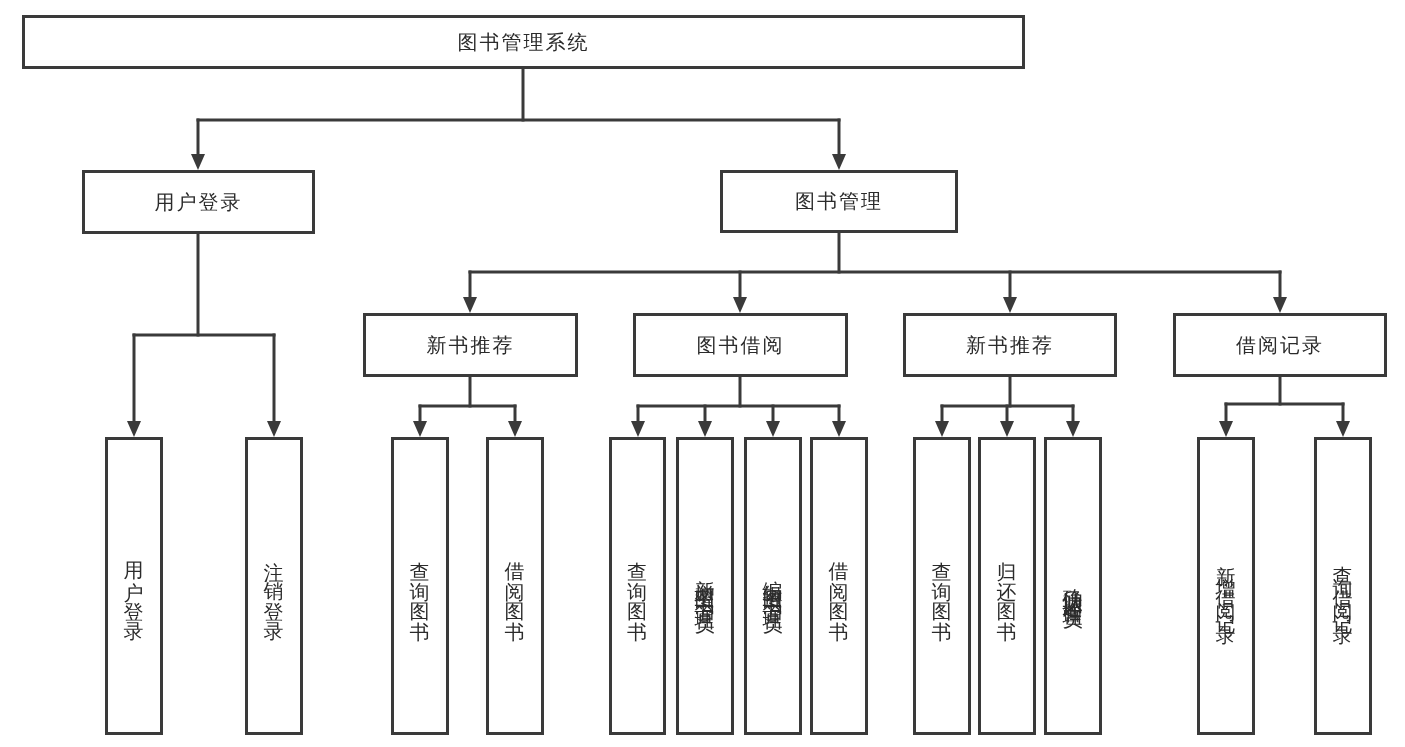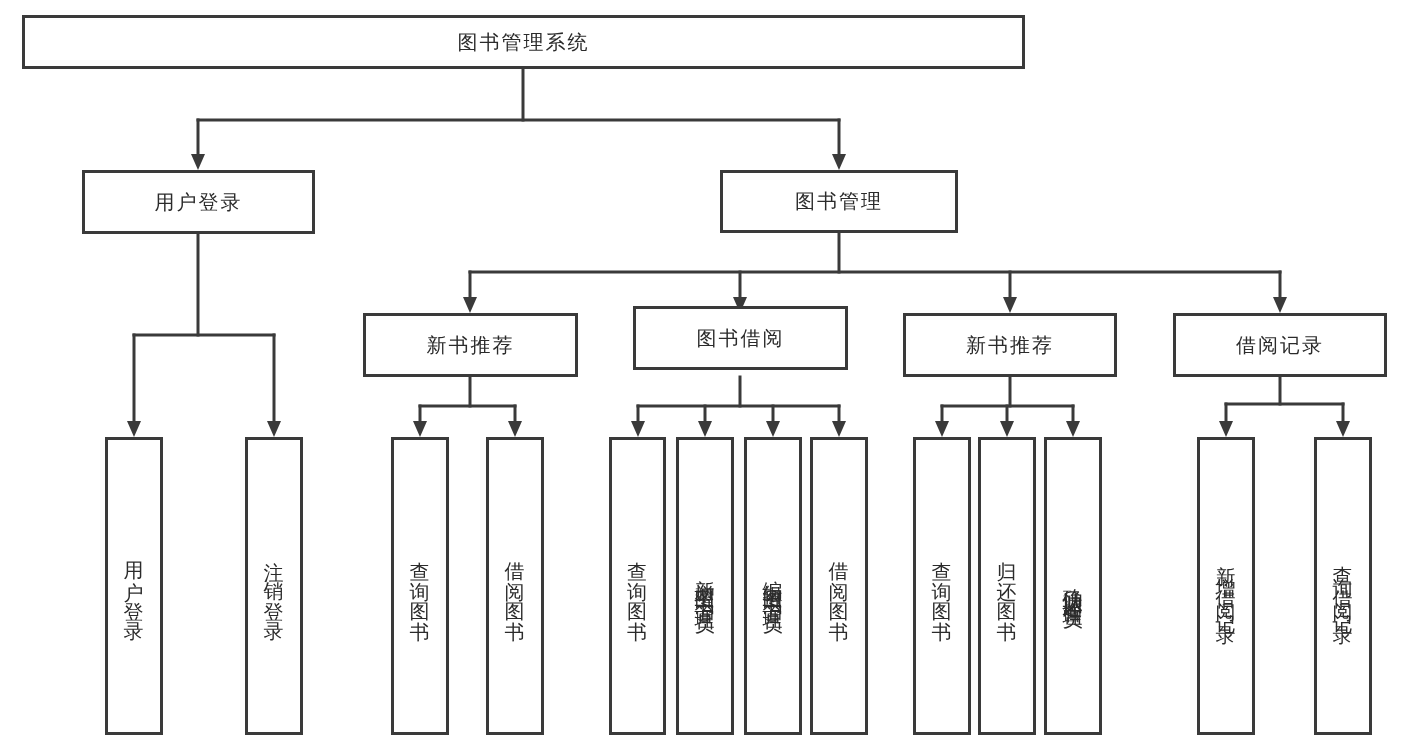--- a/index.html
+++ b/index.html
@@ -107,21 +107,21 @@
   <div class="box hbox" style="left:82px;top:170px;width:233px;height:64px;">
     <span>用户登录</span>
   </div>
   <div class="box hbox" style="left:720px;top:170px;width:238px;height:63px;">
     <span>图书管理</span>
   </div>
 
   <div class="box hbox" style="left:363px;top:313px;width:215px;height:64px;">
     <span>新书推荐</span>
   </div>
-  <div class="box hbox" style="left:633px;top:306px;width:215px;height:64px;">
+  <div class="box hbox" style="left:633px;top:313px;width:215px;height:64px;">
     <span>图书借阅</span>
   </div>
   <div class="box hbox" style="left:903px;top:313px;width:214px;height:64px;">
     <span>新书推荐</span>
   </div>
   <div class="box hbox" style="left:1173px;top:313px;width:214px;height:64px;">
     <span>借阅记录</span>
   </div>
 
   <div class="box vbox" style="left:105px;top:437px;width:58px;height:298px;">

